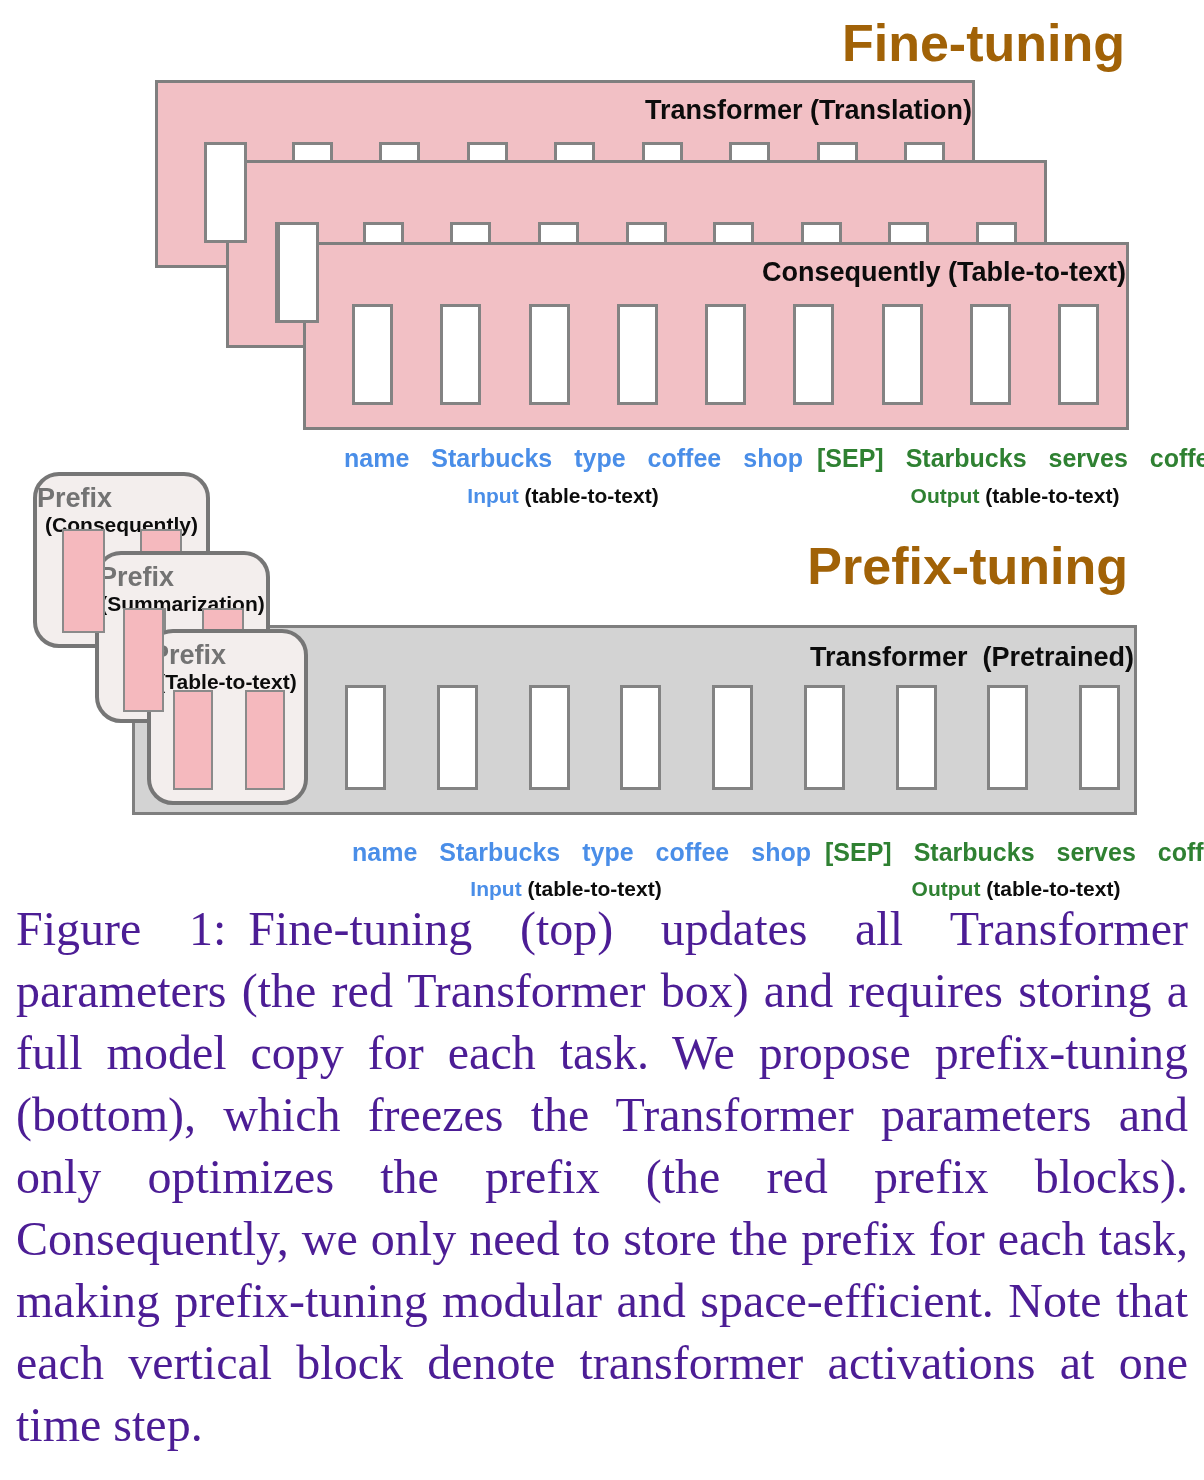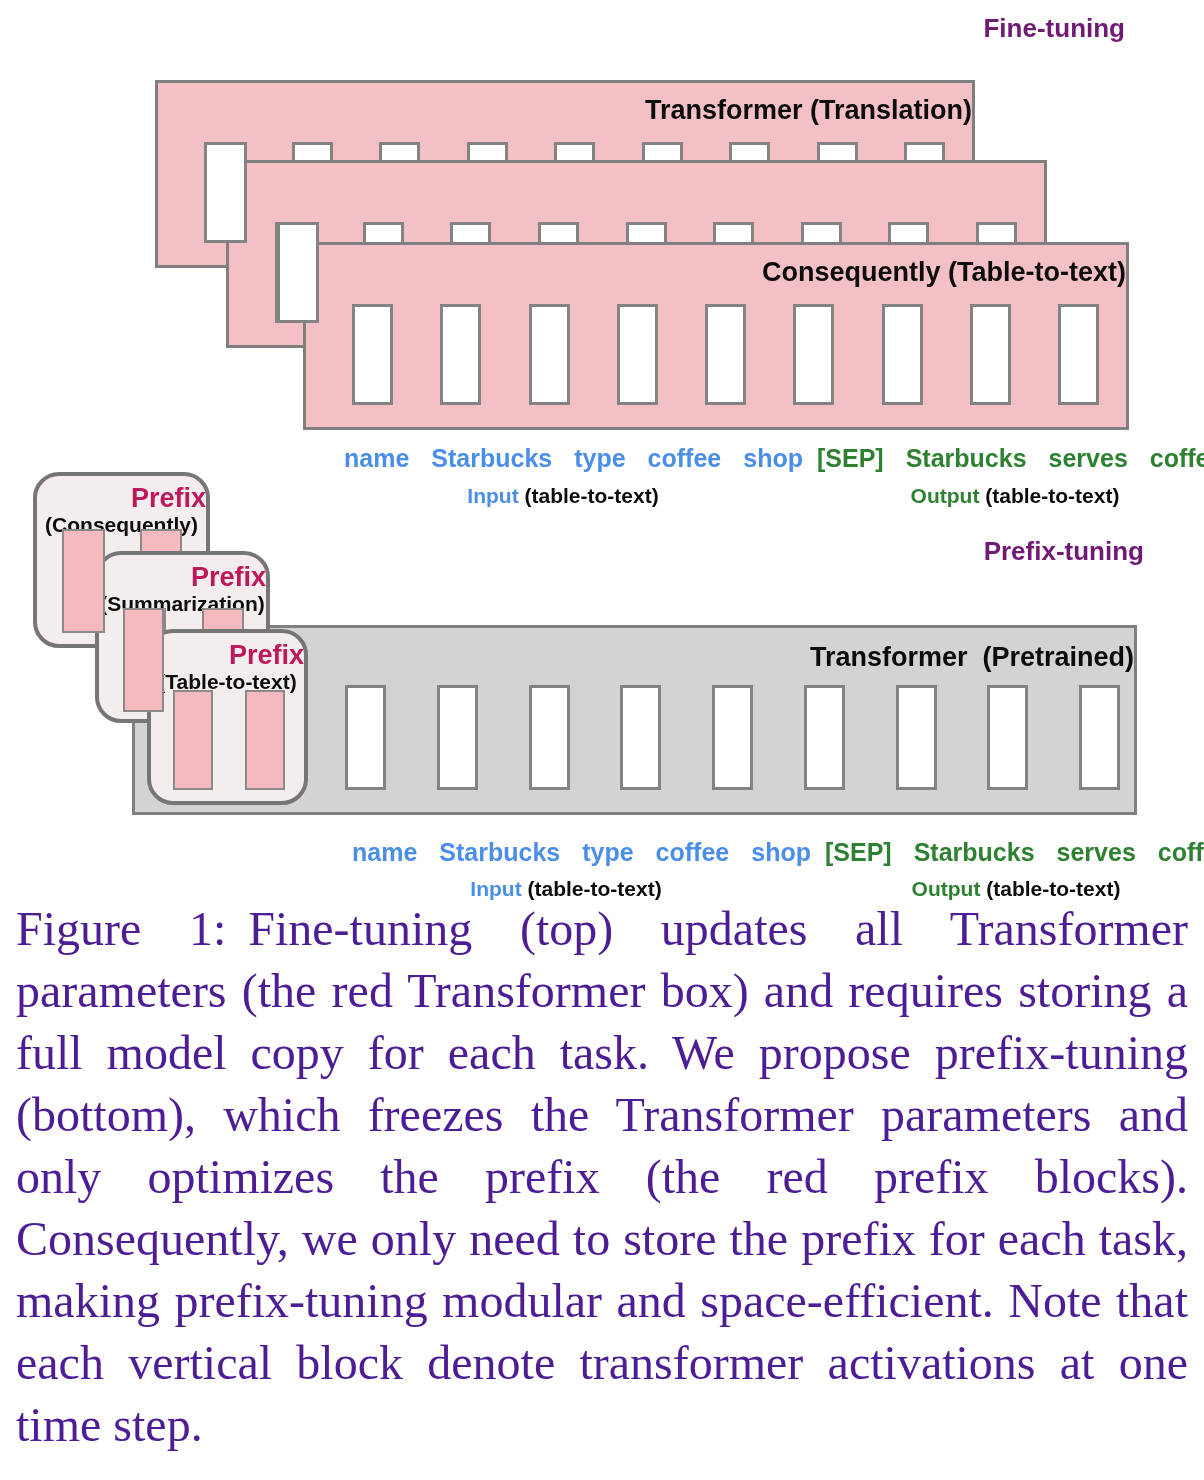--- a/index.html
+++ b/index.html
@@ -1,23 +1,23 @@
 <!DOCTYPE html>
 <html style="--transformer-fill: #F2C0C5; --prefix-box-fill: #F3EEED; --prefix-block-fill: #F5B9BE; --pretrained-fill: #D3D3D3; --input-blue: #4A8EE8; --output-green: #2F8132; --border-gray: #7F7F7F;"><head>
 <meta charset="utf-8">
 <style>
   html,body{margin:0;padding:0;background:#ffffff;}
   #page{position:relative;width:1204px;height:1480px;background:#fff;overflow:hidden;
         font-family:"Liberation Sans",sans-serif;}
 
   
-  .sec-title{position:absolute;font-weight:bold;font-size:26px;color:#701a75;
+  .sec-title{position:absolute;font-weight:bold;font-size:52px;color:#a16207;
              font-family:"Liberation Sans",sans-serif;}
   #ft-title{top:13px;right:79px;}
-  #pt-title{top:536px;right:60px;}
+  #pt-title{top:536px;right:76px;}
 
   
   .tbox{position:absolute;background:var(--transformer-fill);border:3px solid var(--border-gray);
         box-sizing:border-box;}
   #tbox1{left:155px;top:80px;width:820px;height:188px;}
   #tbox2{left:226px;top:160px;width:821px;height:188px;}
   #tbox3{left:303px;top:242px;width:826px;height:188px;}
   .tbox-label{position:absolute;left:16px;right:0;top:12px;text-align:right;
               font-weight:bold;font-size:27px;color:#0c0c0c;}
   .trow{position:absolute;left:46px;right:27px;top:59px;height:101px;
@@ -33,22 +33,22 @@
   #gbox .tbox-label{top:14px;white-space:pre;}
   #grow{position:absolute;left:210px;width:775px;top:57px;height:105px;
         display:flex;justify-content:space-between;}
 
   
   .pbox{position:absolute;background:var(--prefix-box-fill);border:4px solid #767676;
         border-radius:26px;box-sizing:border-box;}
   #pbox1{left:33px;top:472px;width:177px;height:176px;}
   #pbox2{left:95px;top:551px;width:175px;height:172px;}
   #pbox3{left:147px;top:629px;width:161px;height:176px;}
-  .pbox-title{position:absolute;left:0;right:0;top:7px;text-align:right;
-              font-weight:bold;font-size:27px;color:#be185d;}
+  .pbox-title{position:absolute;left:0;right:0;top:7px;text-align:left;
+              font-weight:bold;font-size:27px;color:#737373;}
   .pbox-sub{position:absolute;left:0;right:0;top:37px;text-align:center;
             font-weight:bold;font-size:21px;color:#0c0c0c;}
   .prow{position:absolute;left:25px;top:53px;height:104px;display:flex;gap:36px;}
   .pblock{width:42px;height:100%;background:var(--prefix-block-fill);
           border:2px solid #8a8a8a;box-sizing:border-box;}
   #pbox3 .prow{left:22px;top:57px;height:100px;gap:32px;}
   #pbox3 .pblock{width:40px;}
   .poverlay{position:absolute;background:var(--prefix-block-fill);
             border:2px solid #8a8a8a;box-sizing:border-box;}
   #po1{left:62px;top:529px;width:43px;height:104px;}

